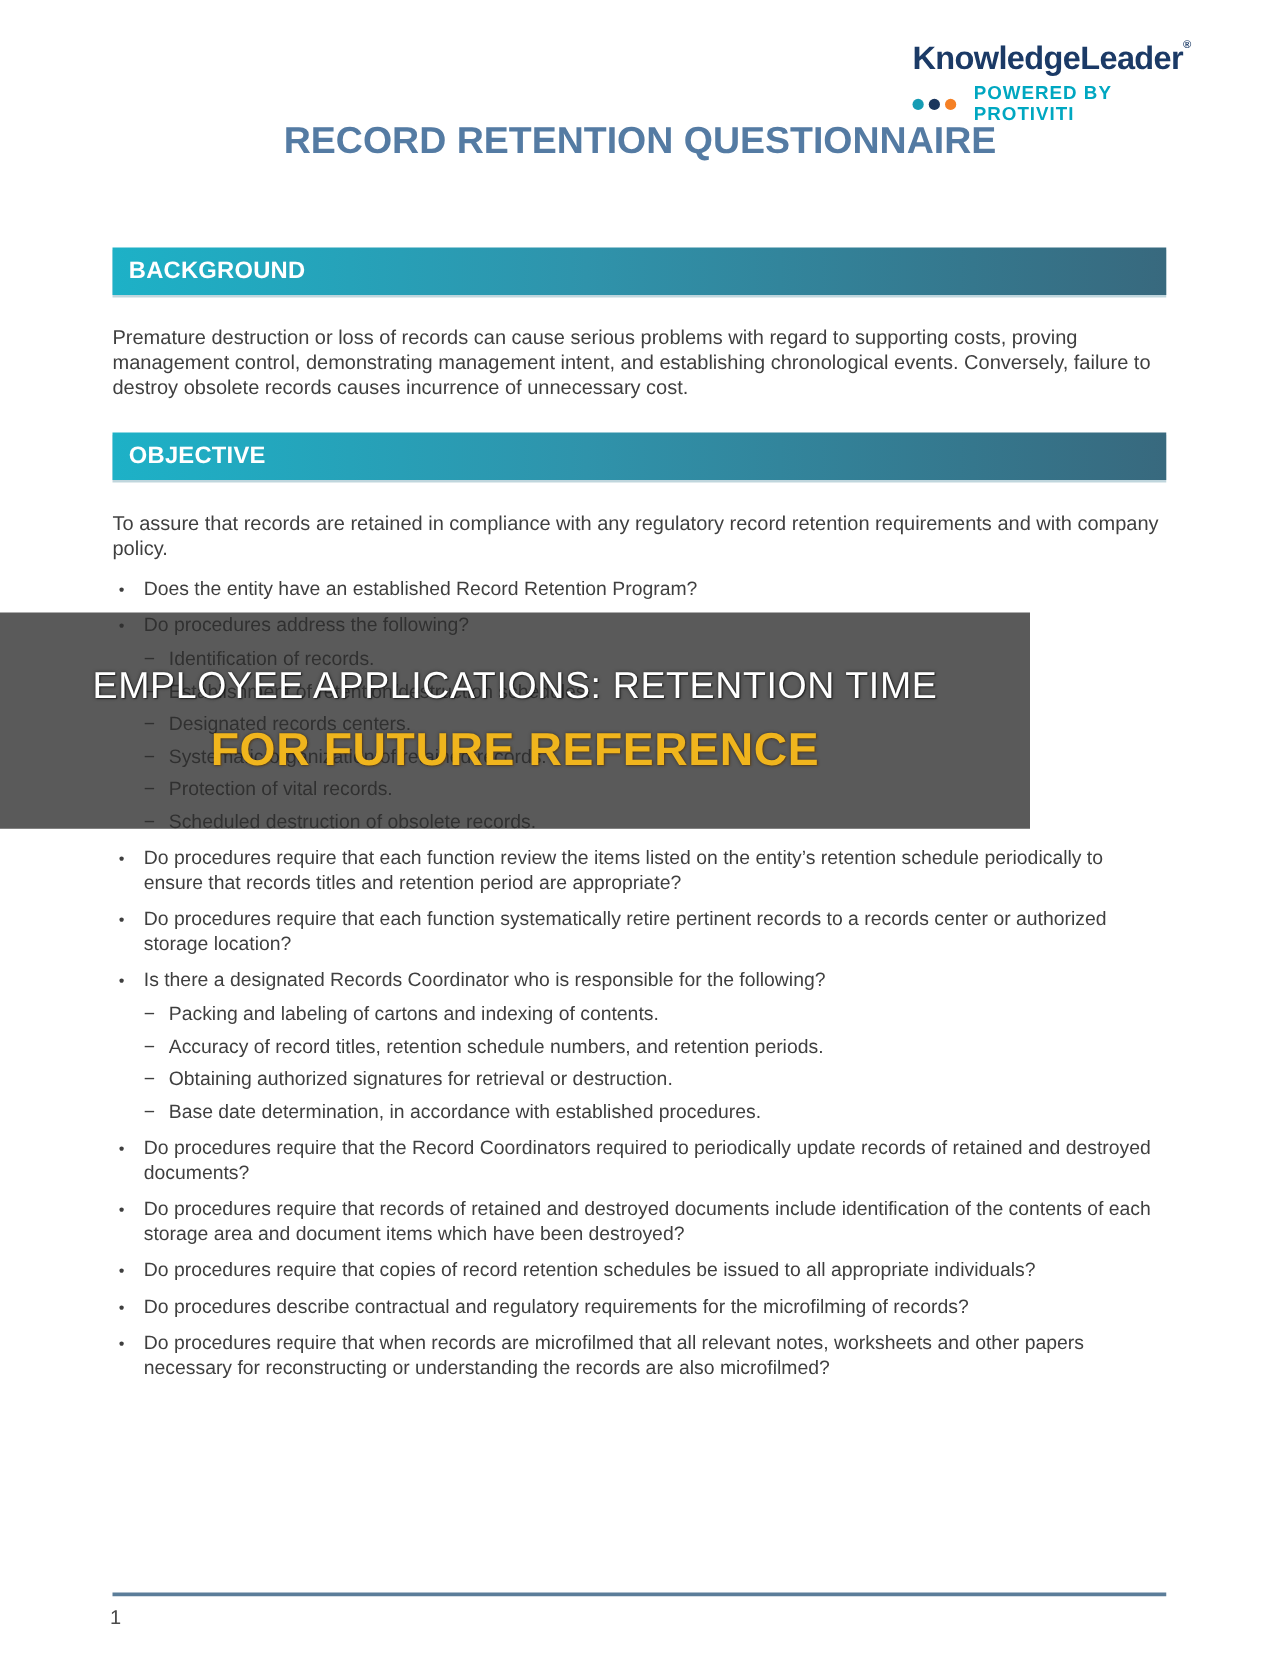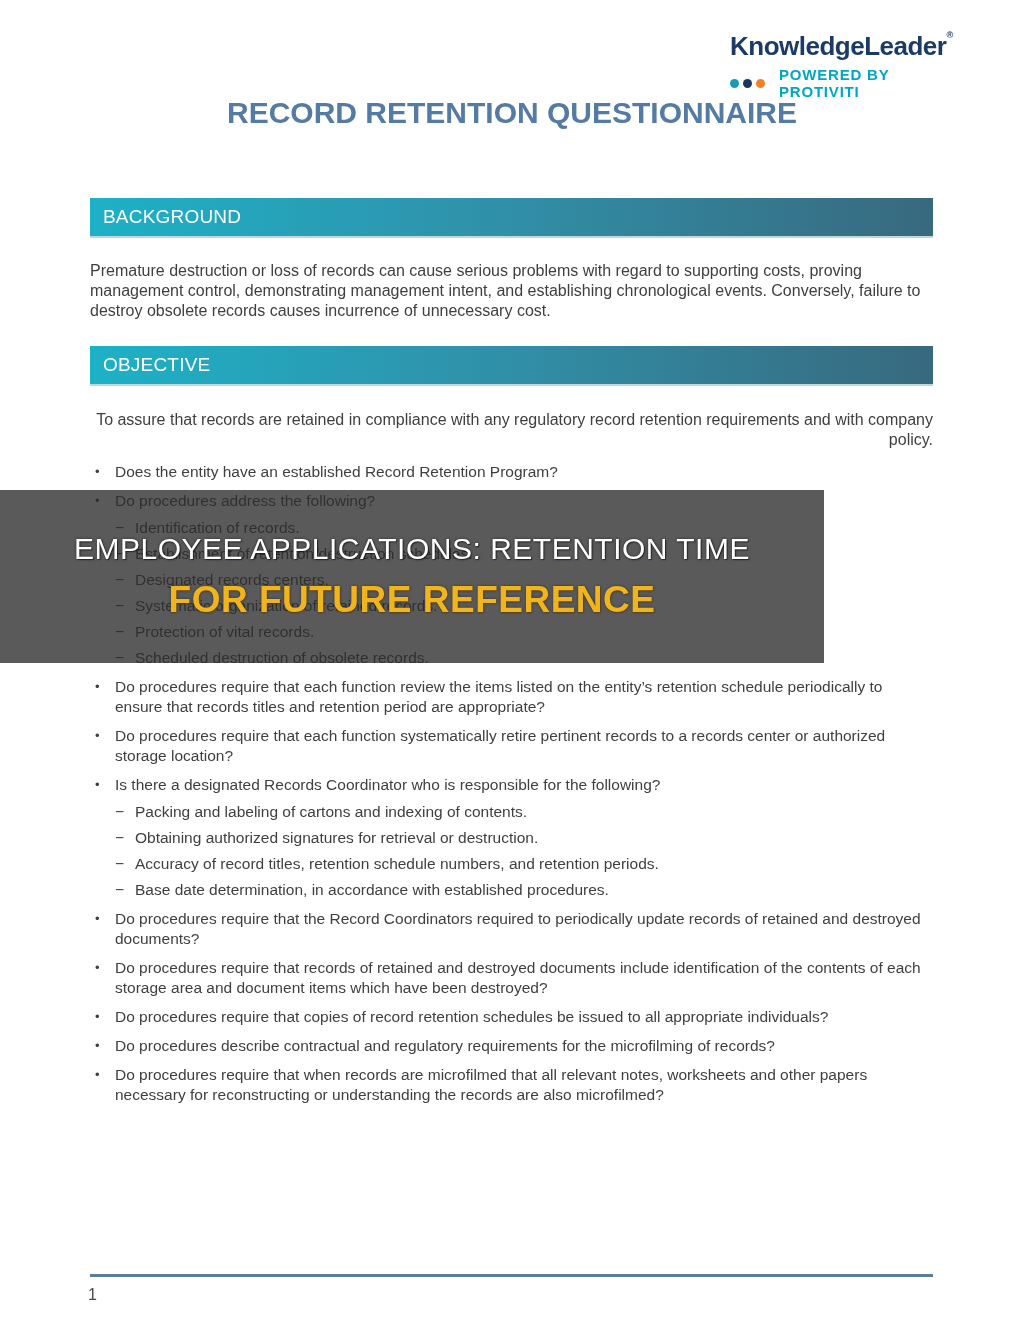--- a/index.html
+++ b/index.html
@@ -41,25 +41,25 @@
 
   
   .content{position:absolute;left:90px;top:198px;width:843px;}
 
   .section-bar{
     height:38px;display:flex;align-items:center;
     background:linear-gradient(to right,var(--bar-start),#2f93ab 45%,var(--bar-end));
     box-shadow:0 2px 0 rgba(46,118,142,0.30);
   }
   .section-bar .bar-label{
-    color:#ffffff;font-size:19px;font-weight:normal;padding-left:13px;letter-spacing:0.2px;
+    color:#ffffff;font-size:19px;font-weight:bold;padding-left:13px;letter-spacing:0.2px;
   }
   .para{font-size:16px;line-height:20px;margin:25px 0 0 0;}
   .objective-bar{margin-top:25px;}
-  .intro{margin-top:26px;text-align:right;}
+  .intro{margin-top:26px;}
 
   
   ul.qlist{list-style:none;margin:12px 0 0 0;padding:0;}
   ul.qlist > li.q{
     position:relative;padding-left:25px;margin:0 0 9px 0;
     font-size:15.5px;line-height:20px;
   }
   ul.qlist > li.q::before{
     content:"\2022";position:absolute;left:5px;top:0;
     font-size:13px;line-height:20px;color:var(--text);
@@ -136,22 +136,22 @@
             <li class="s">Establishment of retention/destruction schedules.</li>
             <li class="s">Designated records centers.</li>
             <li class="s">Systematic organization of retained records.</li>
             <li class="s">Protection of vital records.</li>
             <li class="s">Scheduled destruction of obsolete records.</li>
           </ul></li>
         <li class="q"><span>Do procedures require that each function review the items listed on the entity’s retention schedule periodically to ensure that records titles and retention period are appropriate?</span></li>
         <li class="q"><span>Do procedures require that each function systematically retire pertinent records to a records center or authorized storage location?</span></li>
         <li class="q"><span>Is there a designated Records Coordinator who is responsible for the following?</span><ul class="sub">
             <li class="s">Packing and labeling of cartons and indexing of contents.</li>
+            <li class="s">Accuracy of record titles, retention schedule numbers, and retention periods.</li>
             <li class="s">Obtaining authorized signatures for retrieval or destruction.</li>
-            <li class="s">Accuracy of record titles, retention schedule numbers, and retention periods.</li>
             <li class="s">Base date determination, in accordance with established procedures.</li>
           </ul></li>
         <li class="q"><span>Do procedures require that the Record Coordinators required to periodically update records of retained and destroyed documents?</span></li>
         <li class="q"><span>Do procedures require that records of retained and destroyed documents include identification of the contents of each storage area and document items which have been destroyed?</span></li>
         <li class="q"><span>Do procedures require that copies of record retention schedules be issued to all appropriate individuals?</span></li>
         <li class="q"><span>Do procedures describe contractual and regulatory requirements for the microfilming of records?</span></li>
         <li class="q"><span>Do procedures require that when records are microfilmed that all relevant notes, worksheets and other papers necessary for reconstructing or understanding the records are also microfilmed?</span></li>
       </ul>
   </div>
 

